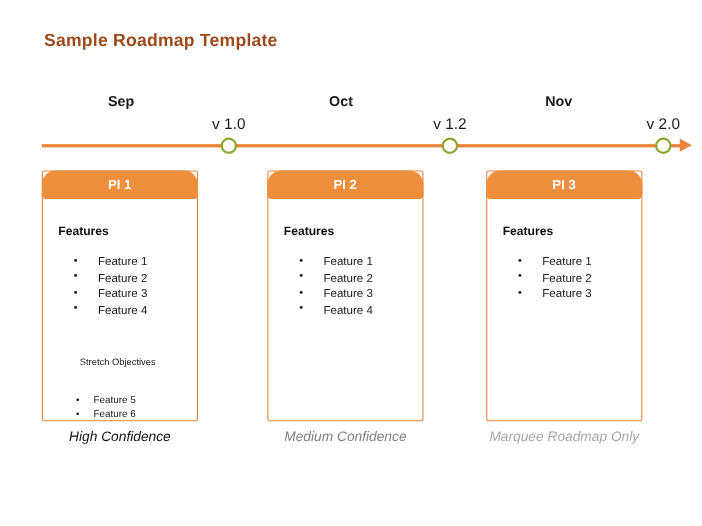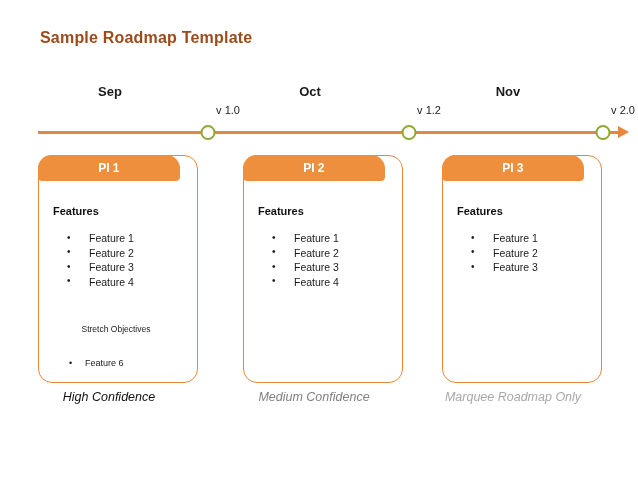--- a/index.html
+++ b/index.html
@@ -40,25 +40,24 @@
     top: 84px;
     font-size: 13px;
     font-weight: bold;
     color: #1a1a1a;
     transform: translateX(-50%);
     white-space: nowrap;
   }
   .version-label {
     position: absolute;
     top: 104px;
-    font-size: 11px;
-    color: #1a1a1a;
-    transform: translateX(-50%);
-    white-space: nowrap;
-    margin-left: 20px;
+    font-size: 14px;
+    color: #1a1a1a;
+    transform: translateX(-50%);
+    white-space: nowrap;
   }
   .timeline-line {
     position: absolute;
     left: 38px;
     top: 131px;
     width: 582px;
     height: 2.5px;
     background: #E8873C;
   }
   .timeline-arrow {
@@ -80,25 +79,25 @@
     background: #ffffff;
     border: 2px solid #8CA832;
     transform: translateX(-50%);
     box-sizing: content-box;
   }
 
   
   .pi-card {
     position: absolute;
     top: 155px;
-    width: 160px;
+    width: 142px;
     height: 228px;
     box-sizing: border-box;
     border: 1.2px solid #E8873C;
-    border-radius: 14px;
+    border-radius: 2px;
     background: #ffffff;
   }
   .pi-header {
     position: absolute;
     left: -1.2px;
     top: -1.2px;
     width: 142px;
     height: 26px;
     box-sizing: border-box;
     background: #EE8F3D;
@@ -221,20 +220,21 @@
       <li class="feature-item">Feature 2</li>
       <li class="feature-item">Feature 3</li>
       <li class="feature-item">Feature 4</li>
     </ul>
     <div class="stretch-divider">
       <span class="dash"></span>
       <span class="stretch-label">Stretch Objectives</span>
       <span class="dash right"></span>
     </div>
     <ul class="feature-list stretch-list">
+      <li class="feature-item">Feature 5</li>
       <li class="feature-item">Feature 6</li>
     </ul>
   </div>
 </div>
 
 <div class="pi-card" style="left:243px">
   <div class="pi-header">PI 2</div>
   <div class="pi-body">
     <div class="features-heading">Features</div>
     <ul class="feature-list">

